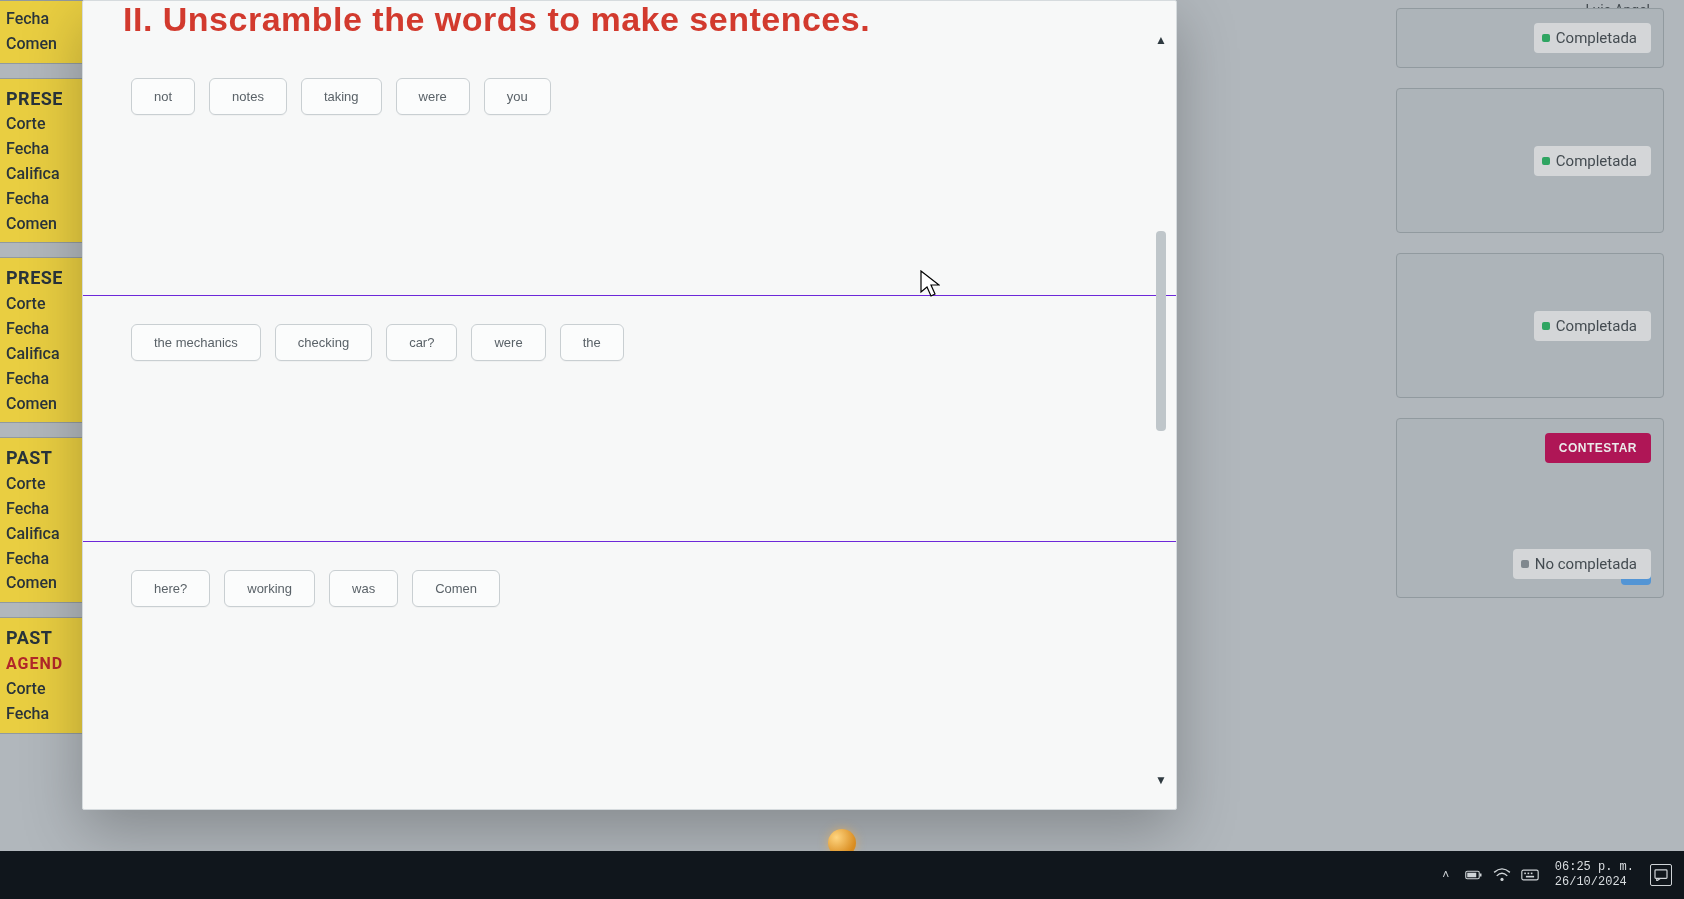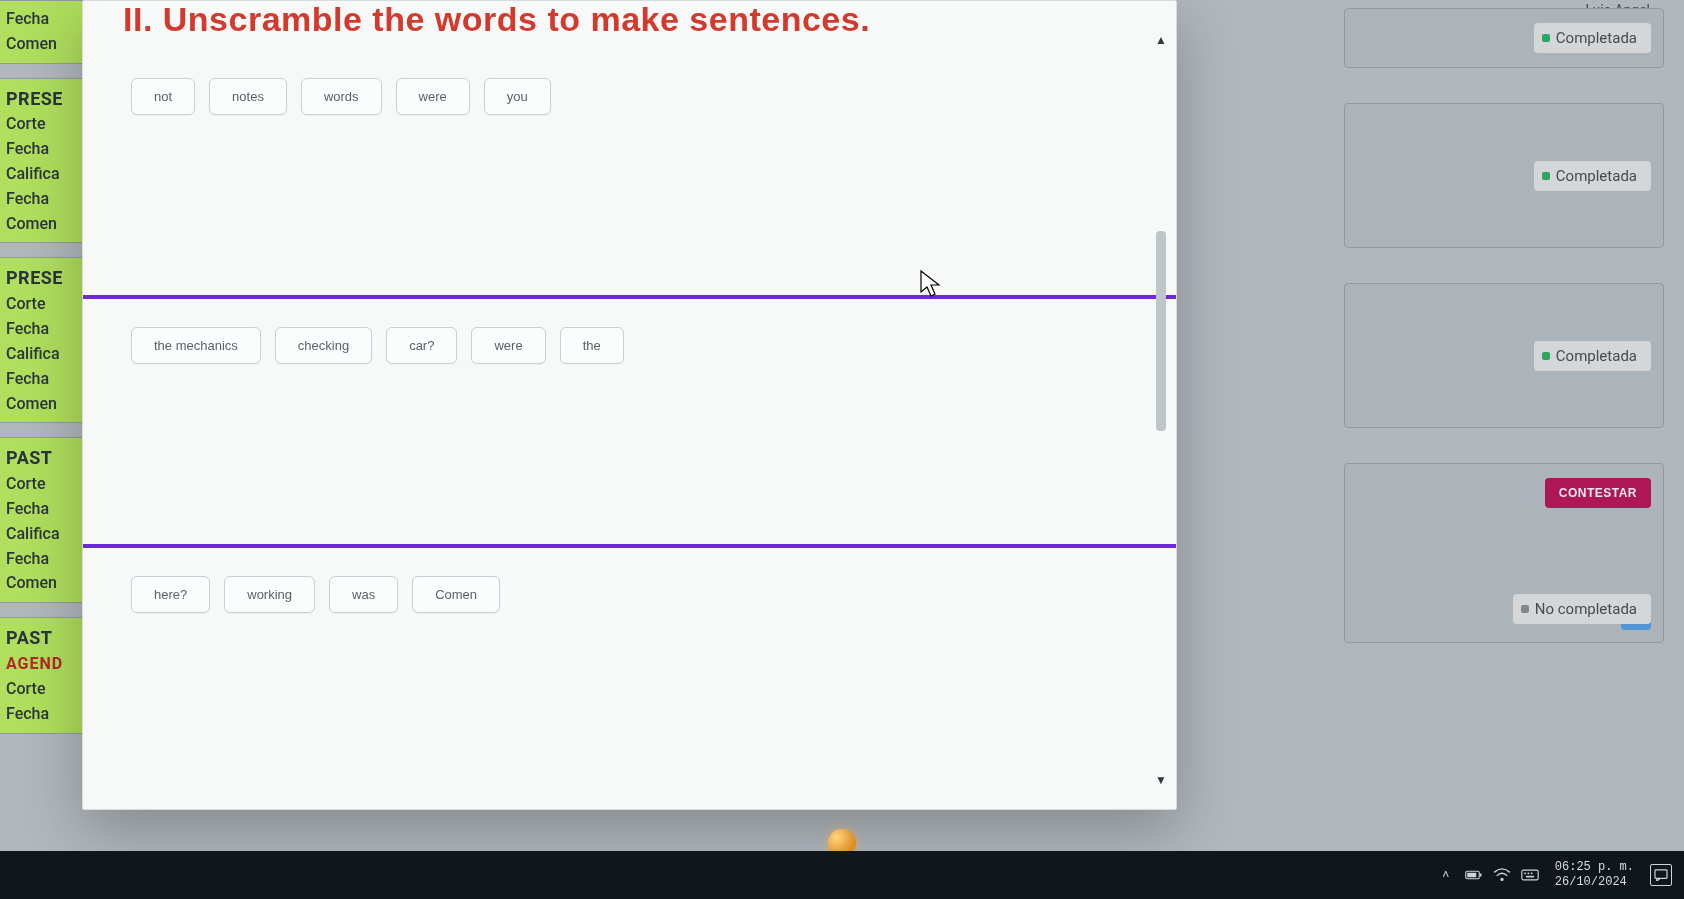--- a/index.html
+++ b/index.html
@@ -20,21 +20,21 @@
       left: 0;
       top: 0;
       bottom: 0;
       width: 110px;
       display: flex;
       flex-direction: column;
       gap: 14px;
       padding-top: 0;
     }
     .side-card {
-      background: #bef264;
+      background: #fde047;
       border: 1px solid #9ea7ad;
       border-left: none;
       border-radius: 0 4px 4px 0;
       padding: 6px 8px 6px 6px;
       overflow: hidden;
       width: 100%;
     }
     .side-line {
       font-size: 16px;
       color: #2f3a40;
@@ -44,24 +44,24 @@
     }
     .side-title { font-weight: 700; font-size: 18px; letter-spacing: .5px; color:#2d3940;}
     .side-agenda { color: #c22b2d; font-weight: 700; letter-spacing: 1px; }
 
     
     .right-col {
       position: absolute;
       right: 20px;
       top: 0;
       bottom: 60px;
-      width: 320px;
+      width: 268px;
       display: flex;
       flex-direction: column;
-      gap: 35px;
+      gap: 20px;
       padding-top: 8px;
     }
     .right-card {
       background: #bcc4c9;
       border: 1px solid #9ea7ad;
       border-radius: 4px;
       min-height: 145px;
       position: relative;
     }
     .status-pill {
@@ -142,21 +142,21 @@
       font-size: 34px;
       font-weight: 800;
       color: #d23a2e;
       letter-spacing: .5px;
       padding: 0 40px 12px 40px;
       line-height: 1.1;
     }
 
     .question-block {
       padding: 6px 48px 20px 48px;
-      border-top: 4px solid #6d28d9;
+      border-top: 1px solid #6d28d9;
     }
     .question-block:first-of-type { border-top: none; }
     .drop-area {
       min-height: 150px;
     }
     .chips {
       display: flex;
       flex-wrap: wrap;
       gap: 14px;
       padding: 22px 0 10px 0;
@@ -310,21 +310,21 @@
 </div>
 
 <div class="modal">
   <div class="modal-inner">
     <div class="modal-title">II. Unscramble the words to make sentences.</div>
     <div id="questions">
         <div class="question-block">
           <div class="chips">
             <div class="chip">not</div>
             <div class="chip">notes</div>
-            <div class="chip">words</div>
+            <div class="chip">taking</div>
             <div class="chip">were</div>
             <div class="chip">you</div>
           </div>
           <div class="drop-area" style="min-height: 150px;"></div>
         </div>
         <div class="question-block">
           <div class="chips">
             <div class="chip">the mechanics</div>
             <div class="chip">checking</div>
             <div class="chip">car?</div>

